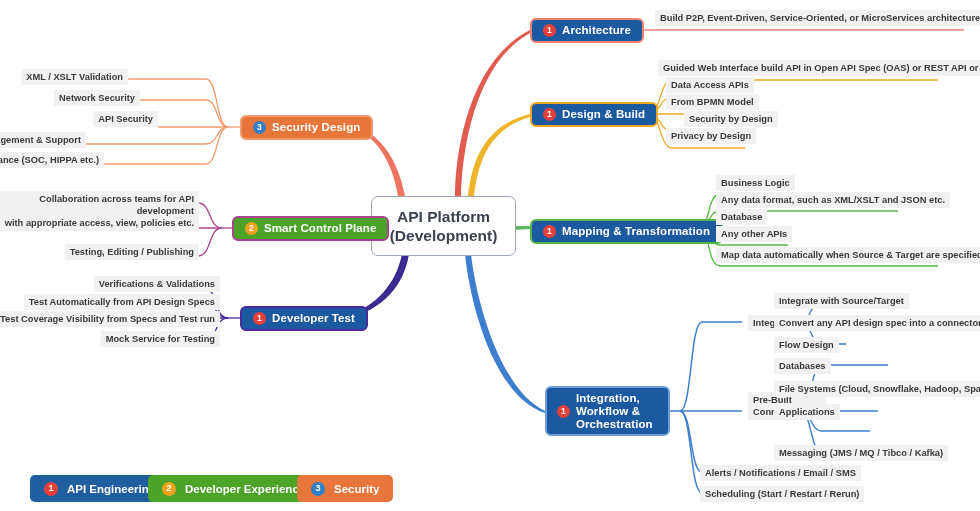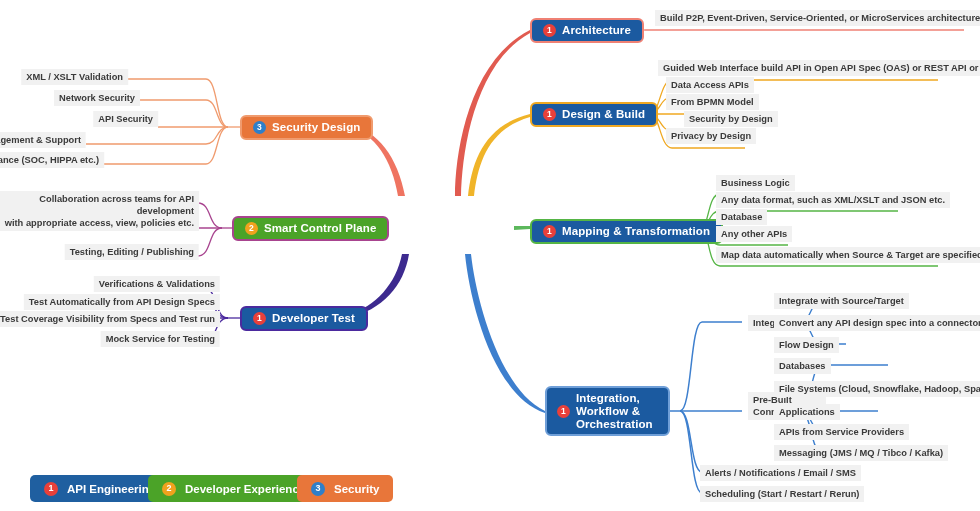--- a/index.html
+++ b/index.html
@@ -128,20 +128,24 @@
 
     <g fill="none" stroke="#4b2a9e" stroke-width="1.3">
       <path d="M240,318 L228,318"></path>
       <path d="M228,318 C214,318 218,288 204,288 L112,288"></path>
       <path d="M228,318 C214,318 218,303 204,303 L62,303"></path>
       <path d="M228,318 L204,318 L22,318"></path>
       <path d="M228,318 C214,318 218,341 204,341 L120,341"></path>
     </g>
   </svg>
 
+  <div id="root">
+    <span>API Platform</span>
+    <span>(Development)</span>
+  </div>
 
   <div class="node" style="left:530px;top:18px;height:25px;padding:0 11px;background:#1b5aa0;border:2px solid #ef8174;">
     <span class="badge" style="background:#e8403a;color:#fff;">1</span>
     <span class="ntext">Architecture</span>
   </div>
   <div class="leaf" style="left:655px;top:10px;">Build P2P, Event-Driven, Service-Oriented, or MicroServices architectures or any other</div>
 
   <div class="node" style="left:530px;top:102px;height:25px;padding:0 11px;background:#1b5aa0;border:2px solid #f0a821;">
     <span class="badge" style="background:#e8403a;color:#fff;">1</span>
     <span class="ntext">Design &amp; Build</span>
@@ -176,21 +180,20 @@
   <div class="leaf" style="left:774px;top:315px;">Convert any API design spec into a connector</div>
   <div class="leaf" style="left:774px;top:337px;">Flow Design</div>
 
   <div class="mid multiline" style="left:700px;top:392px;width:78px;">
     <span>Pre-Built</span><br>
     <span>Connectors</span>
   </div>
   <div class="leaf" style="left:774px;top:358px;">Databases</div>
   <div class="leaf" style="left:774px;top:381px;">File Systems (Cloud, Snowflake, Hadoop, Spark etc.)</div>
   <div class="leaf" style="left:774px;top:404px;">Applications</div>
-  <div class="leaf" style="left:774px;top:424px;">APIs from Service Providers</div>
   <div class="leaf" style="left:700px;top:465px;">Alerts / Notifications / Email / SMS</div>
 
   <div class="leaf" style="left:774px;top:445px;">Messaging (JMS / MQ / Tibco / Kafka)</div>
   <div class="leaf" style="left:700px;top:486px;">Scheduling (Start / Restart / Rerun)</div>
 
   <div class="node" style="left:240px;top:115px;height:25px;padding:0 11px;background:#e8763a;border:2px solid #f09b6e;">
     <span class="badge" style="background:#2f7fc9;color:#fff;">3</span>
     <span class="ntext">Security Design</span>
   </div>
   <div class="leaf r" style="left:128px;top:69px;transform:translateX(-100%);">XML / XSLT Validation</div>

